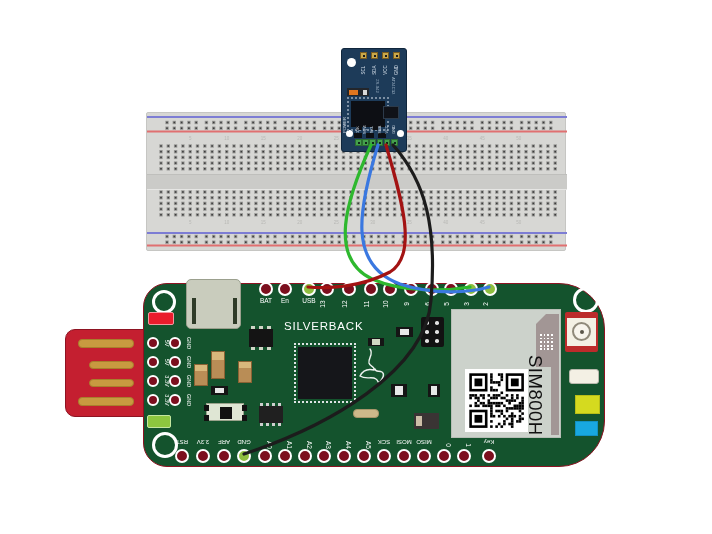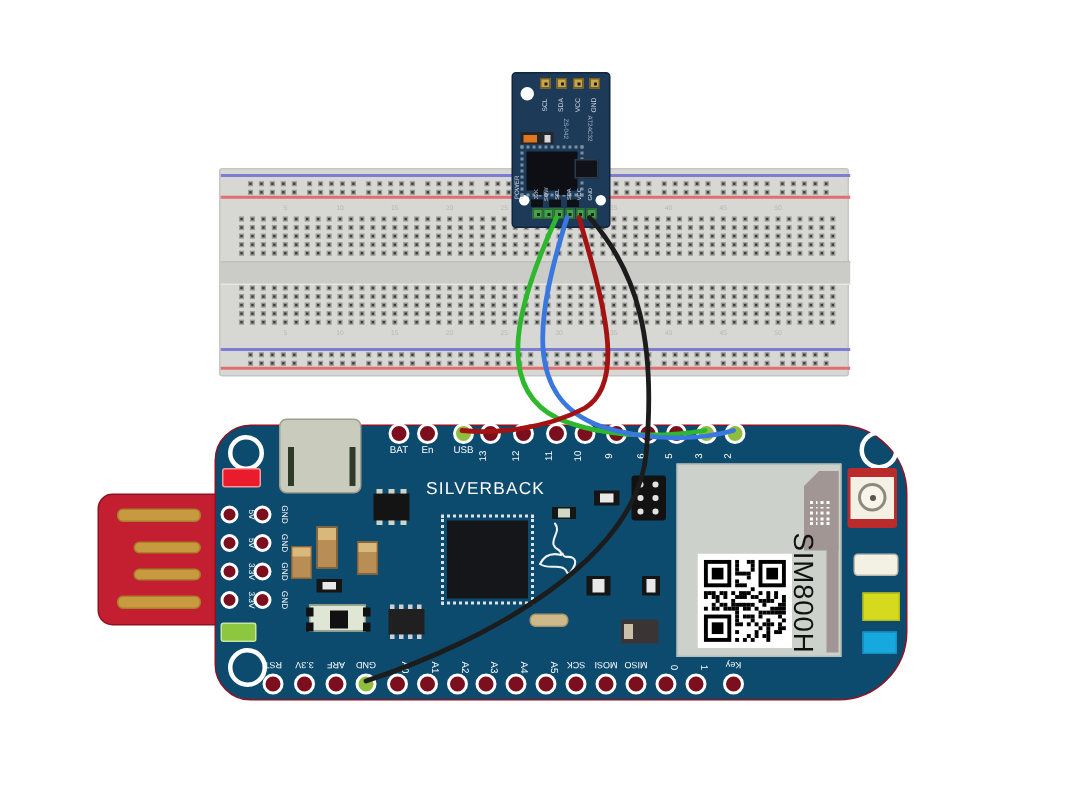--- a/index.html
+++ b/index.html
@@ -1546,21 +1546,21 @@
       </svg>
     </div>
 
   <div id="usbplug" style="left: 65px; top: 329px; width: 88px; height: 88px; border: 1.5px solid rgb(142, 19, 34); border-radius: 10px 0px 0px 10px; background: rgb(196, 31, 48);">
     <div style="left:12px;top:9px;width:56px;height:9px;background:#c89a40;border:1px solid #a87f2c;border-radius:4px;"></div>
     <div style="left:23px;top:31px;width:45px;height:8px;background:#c89a40;border:1px solid #a87f2c;border-radius:4px;"></div>
     <div style="left:23px;top:49px;width:45px;height:8px;background:#c89a40;border:1px solid #a87f2c;border-radius:4px;"></div>
     <div style="left:12px;top:67px;width:56px;height:9px;background:#c89a40;border:1px solid #a87f2c;border-radius:4px;"></div>
   </div>
 
-  <div id="board" style="left: 143px; top: 283px; width: 462px; height: 184px; border: 1.5px solid rgb(142, 19, 34); border-radius: 24px 46px 46px 24px; background: #0c4a6e;">
+  <div id="board" style="left: 143px; top: 283px; width: 462px; height: 184px; border: 1.5px solid rgb(142, 19, 34); border-radius: 24px 46px 46px 24px; background: #14532d;">
     <div class="ring" style="left:8px;top:6px;width:24px;height:24px;"></div>
     <div class="ring" style="left:429px;top:3px;width:26px;height:26px;"></div>
     <div class="ring" style="left:8px;top:148px;width:26px;height:26px;"></div>
 
     <div style="left:4px;top:28px;width:26px;height:13px;background:#ea1c2c;border:1.5px solid #f29aa0;border-radius:2px;"></div>
     <div style="left:3px;top:131px;width:24px;height:13px;background:#8dc63f;border:1.5px solid #c5e6a0;border-radius:2px;"></div>
 
     <div style="left:42px;top:-5px;width:55px;height:50px;background:#c9ccbd;border:1.5px solid #9ba08e;border-radius:5px;">
       <div style="left:5px;top:18px;width:4px;height:26px;background:#2f3b28;"></div>
       <div style="left:46px;top:18px;width:4px;height:26px;background:#2f3b28;"></div>

